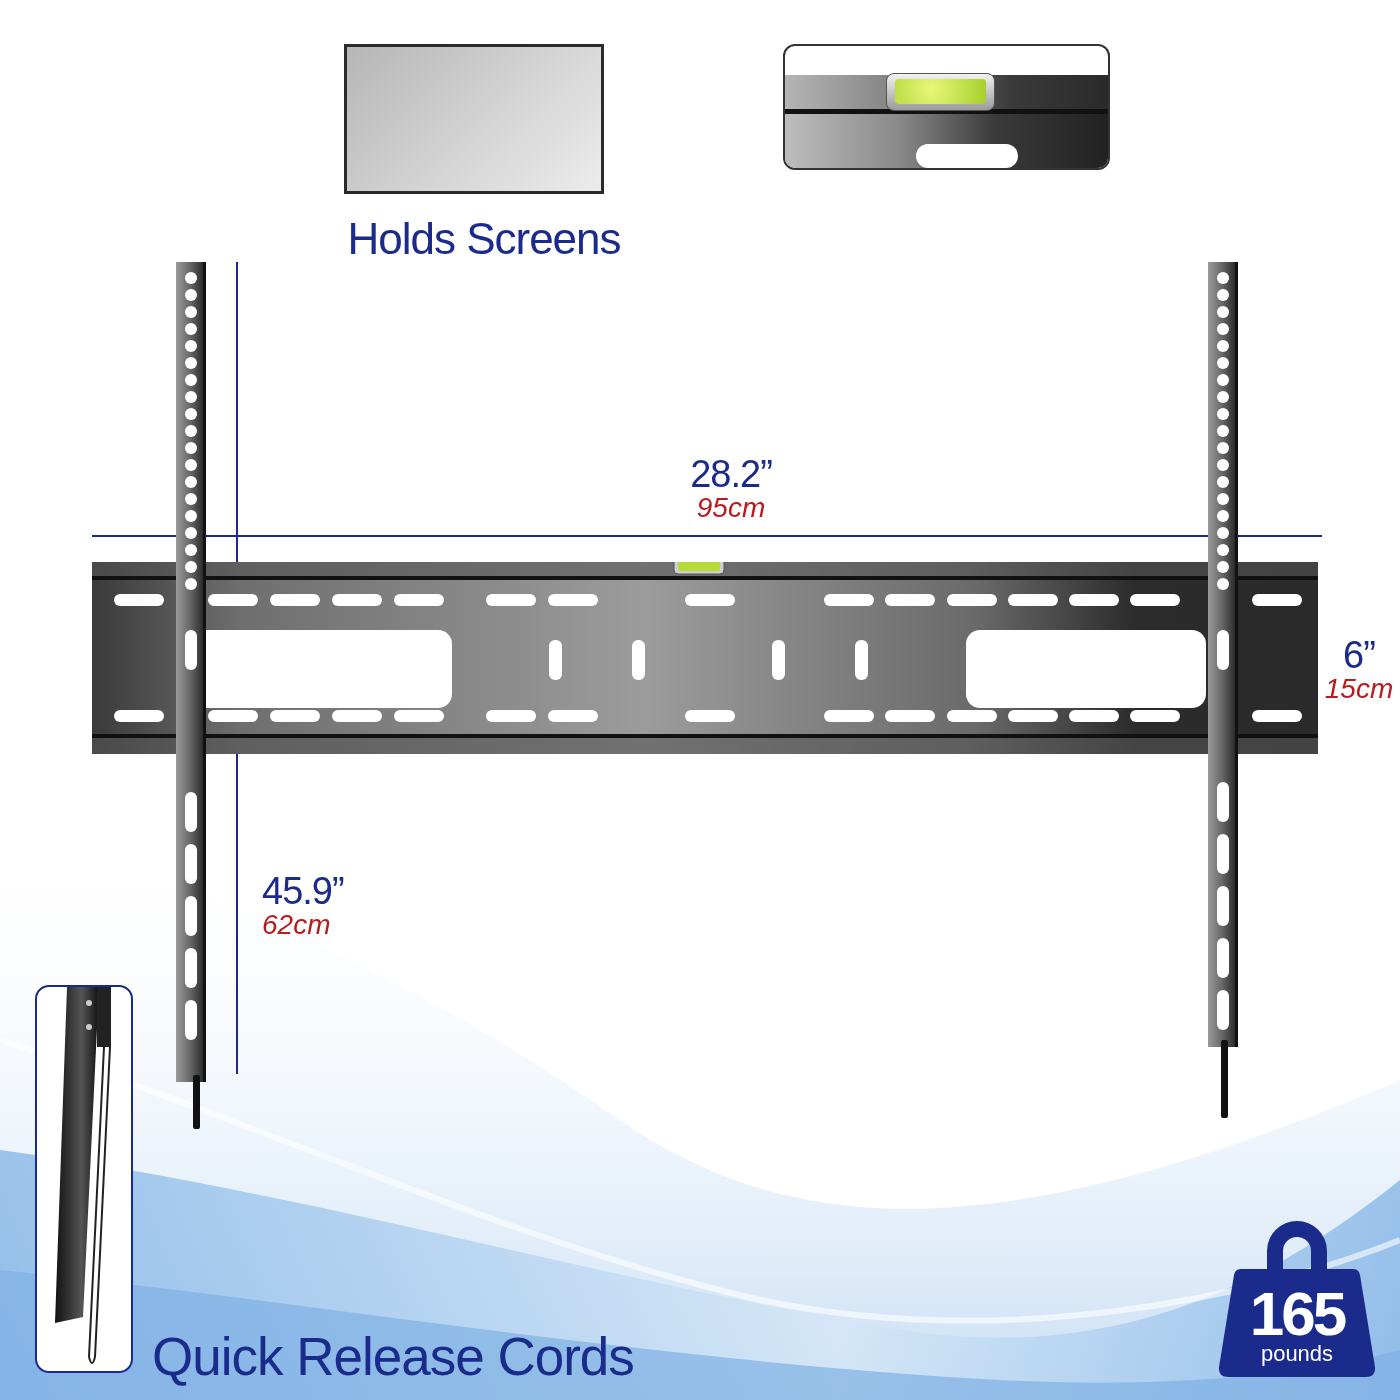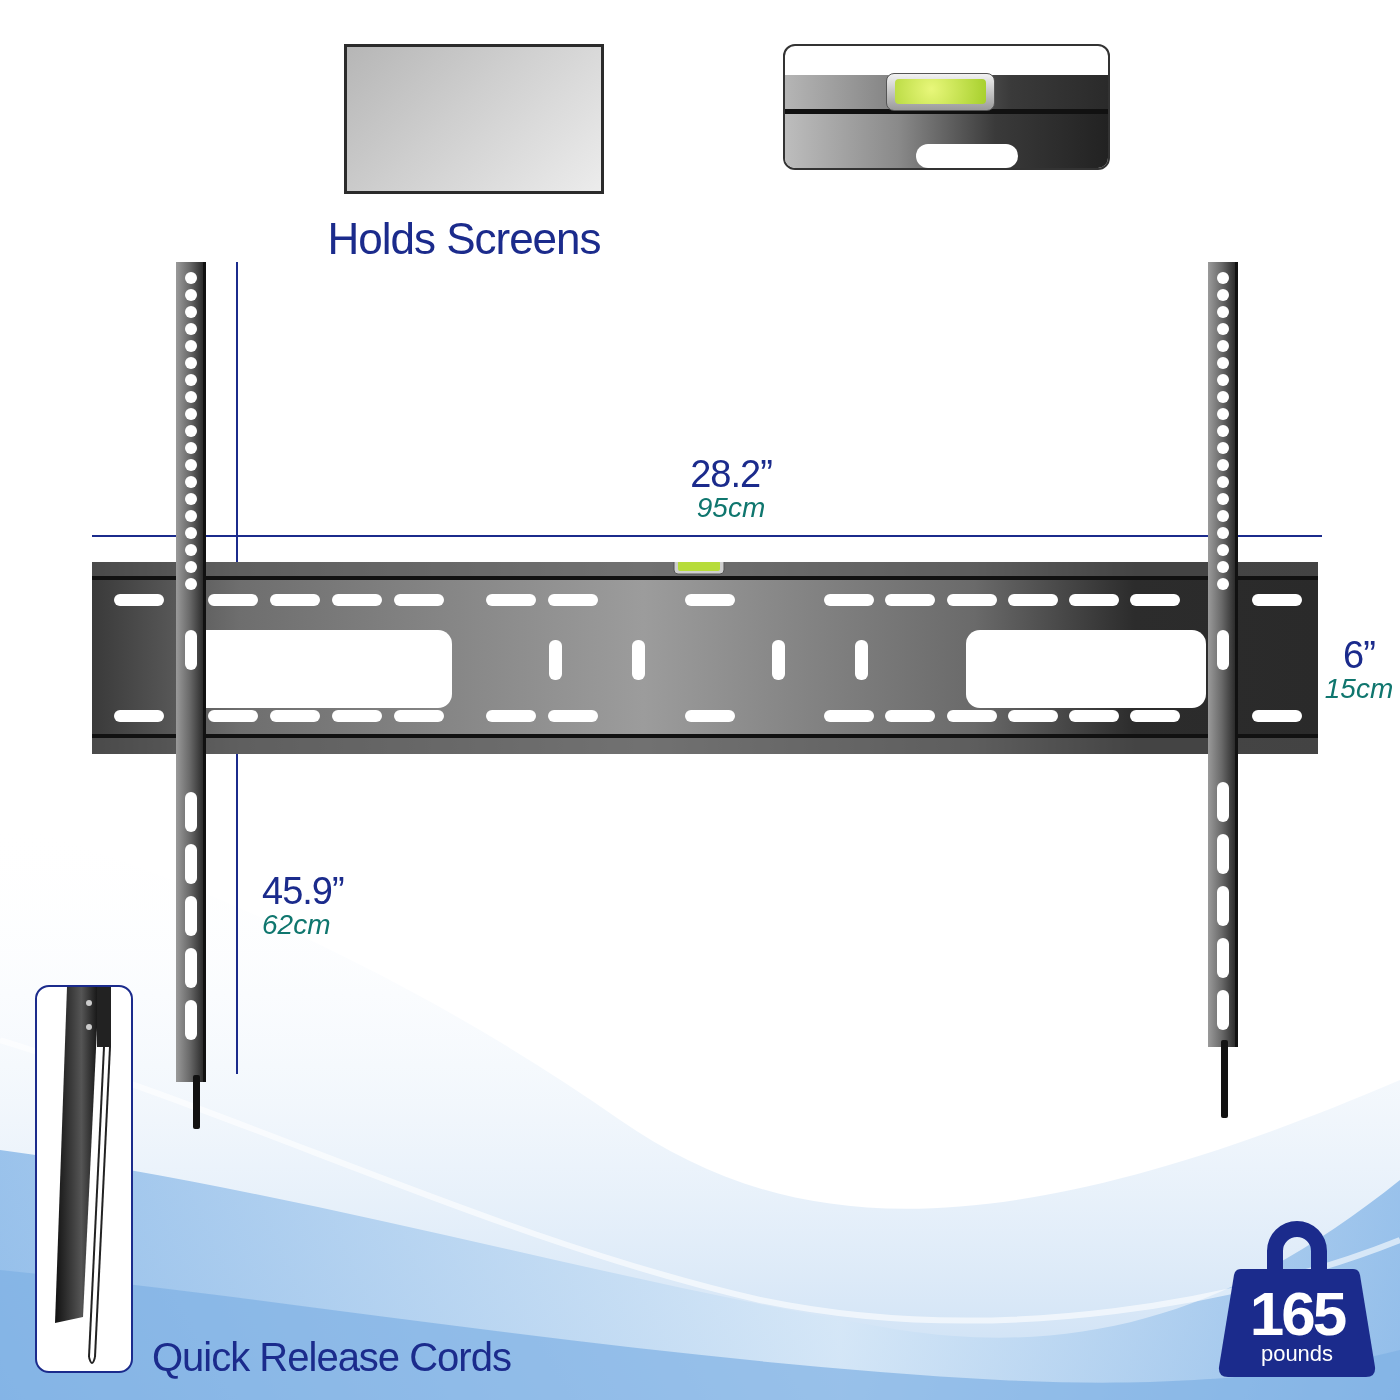--- a/index.html
+++ b/index.html
@@ -1,20 +1,20 @@
 <!DOCTYPE html>
 <html><head>
 <meta charset="utf-8">
 <style>
   html, body { margin: 0; padding: 0; }
   body { width: 1400px; height: 1400px; position: relative; overflow: hidden; background: #ffffff; font-family: "Liberation Sans", sans-serif; }
   .abs { position: absolute; }
   .bg-wave { position: absolute; left: 0; top: 0; width: 1400px; height: 1400px; }
   .blue-text { color: #1b2b8c; }
-  .light-text { color: #0f766e; font-style: italic; }
+  .light-text { color: #b91c1c; font-style: italic; }
   .feature-title { font-size: 44px; line-height: 42px; text-align: center; letter-spacing: -1px; }
   .dim-main { font-size: 38px; letter-spacing: -1px; line-height: 38px; }
   .dim-sub { font-size: 28px; line-height: 30px; }
   .screen-thumb { left: 344px; top: 44px; width: 260px; height: 150px; background: linear-gradient(135deg, #b6b6b6 0%, #cfcfcf 45%, #ececec 100%); border: 3px solid #2b2b2b; box-sizing: border-box; }
   .level-thumb { left: 783px; top: 44px; width: 327px; height: 126px; border: 2px solid #333; border-radius: 12px; overflow: hidden; background: #fff; box-sizing: border-box; }
   .level-bar-top { position: absolute; left: 0; top: 29px; width: 100%; height: 34px; background: linear-gradient(90deg, #b5b5b5 0%, #7a7a7a 40%, #3a3a3a 70%, #2a2a2a 100%); border-bottom: 5px solid #111; }
   .level-bar-bottom { position: absolute; left: 0; top: 68px; width: 100%; height: 58px; background: linear-gradient(90deg, #bdbdbd 0%, #8a8a8a 35%, #3a3a3a 65%, #222 100%); }
   .level-vial { position: absolute; left: 101px; top: 27px; width: 107px; height: 36px; border-radius: 8px; background: linear-gradient(#f2f2f2, #9a9a9a); border: 1px solid #555; }
   .level-vial-inner { position: absolute; left: 8px; top: 5px; width: 91px; height: 25px; border-radius: 4px; background: radial-gradient(circle at 40% 40%, #e8f77a, #a6cf2c); }
   .level-slot { position: absolute; left: 131px; top: 98px; width: 102px; height: 24px; border-radius: 12px; background: #fff; }
@@ -44,21 +44,21 @@
       <stop offset="1" stop-color="#7fb2e6"></stop>
     </linearGradient>
   </defs>
   <path d="M0,820 C200,880 420,980 620,1120 C780,1230 980,1260 1400,1080 L1400,1400 L0,1400 Z" fill="url(#wg1)" opacity="0.55"></path>
   <path d="M0,1150 C300,1190 600,1280 900,1330 C1100,1360 1250,1300 1400,1180 L1400,1400 L0,1400 Z" fill="url(#wg2)" opacity="0.75"></path>
   <path d="M0,1040 C260,1120 500,1240 760,1300 C1000,1350 1250,1300 1400,1240" stroke="#ffffff" stroke-width="6" fill="none" opacity="0.6"></path>
   <path d="M0,1270 C300,1300 640,1360 1000,1380 C1200,1390 1320,1370 1400,1350 L1400,1400 L0,1400 Z" fill="#7fb0e4" opacity="0.7"></path>
 </svg>
 
 <div class="abs screen-thumb"></div>
-<div class="abs feature-title blue-text" style="left:289px; top:218px; width:350px;">
+<div class="abs feature-title blue-text" style="left:309px; top:218px; width:350px;">
   <div>Holds Screens</div>
 </div>
 
 <div class="abs level-thumb">
   <div class="level-bar-top"></div>
   <div class="level-bar-bottom"></div>
   <div class="level-vial">
       <div class="level-vial-inner"></div>
     </div>
   <div class="level-slot"></div>
@@ -214,21 +214,21 @@
     </defs>
     <polygon points="30,0 62,0 46,330 18,336" fill="url(#tvside)"></polygon>
     <rect x="60" y="0" width="14" height="60" fill="#222"></rect>
     <circle cx="52" cy="16" r="3" fill="#ccc"></circle>
     <circle cx="52" cy="40" r="3" fill="#ccc"></circle>
     <line x1="67" y1="60" x2="52" y2="370" stroke="#222" stroke-width="2"></line>
     <line x1="73" y1="60" x2="58" y2="370" stroke="#222" stroke-width="2"></line>
     <path d="M52,370 Q55,382 58,370" stroke="#222" stroke-width="2" fill="none"></path>
   </svg>
 </div>
-<div class="abs blue-text" style="left:152px; top:1335px; font-size:40px; letter-spacing:-1px; line-height:44px;">Quick Release Cords</div>
+<div class="abs blue-text" style="left:152px; top:1335px; font-size:53px; letter-spacing:-1px; line-height:44px;">Quick Release Cords</div>
 
 <div class="abs weight">
   <svg width="160" height="156" viewBox="0 0 160 156" style="position:absolute; left:0; top:0;">
     <path d="M50,48 L50,30 A30,30 0 0 1 110,30 L110,48 L94,48 L94,30 A14,14 0 0 0 66,30 L66,48 Z" fill="#1b2b8c"></path>
     <path d="M24,48 L136,48 Q142,48 143,54 L158,146 Q159,156 149,156 L11,156 Q1,156 2,146 L17,54 Q18,48 24,48 Z" fill="#1b2b8c"></path>
   </svg>
   <div class="weight-num">165</div>
   <div class="weight-unit">pounds</div>
 </div>
 

